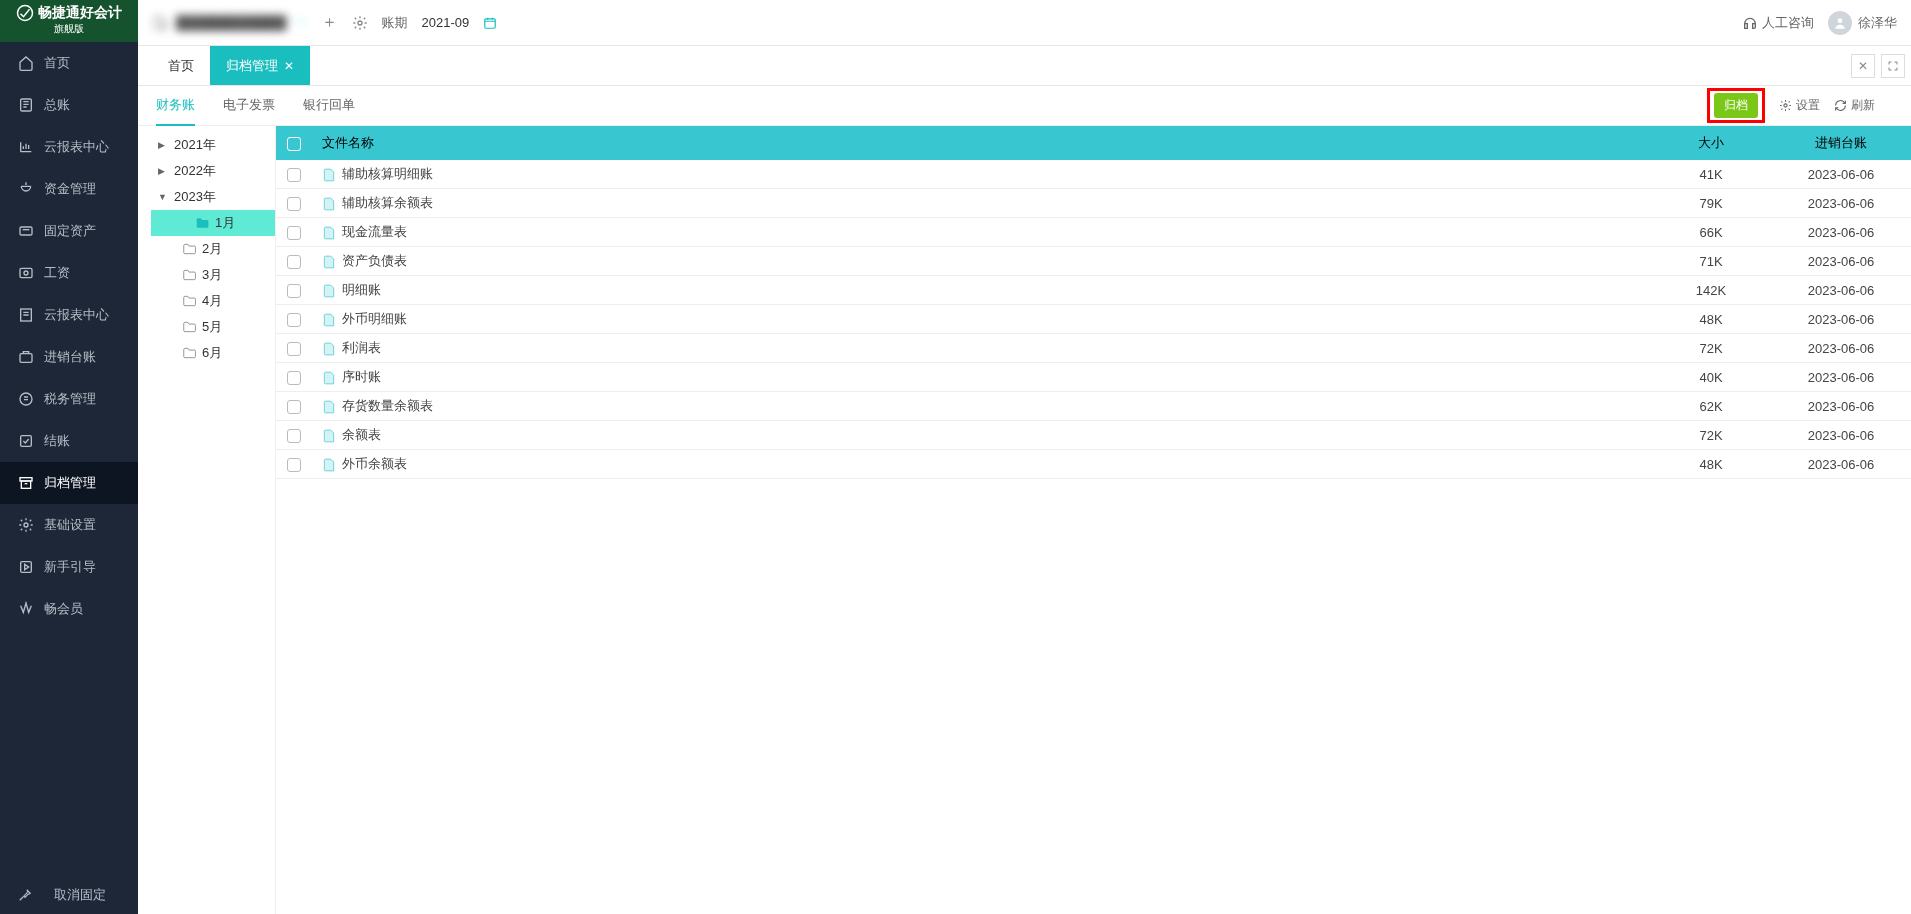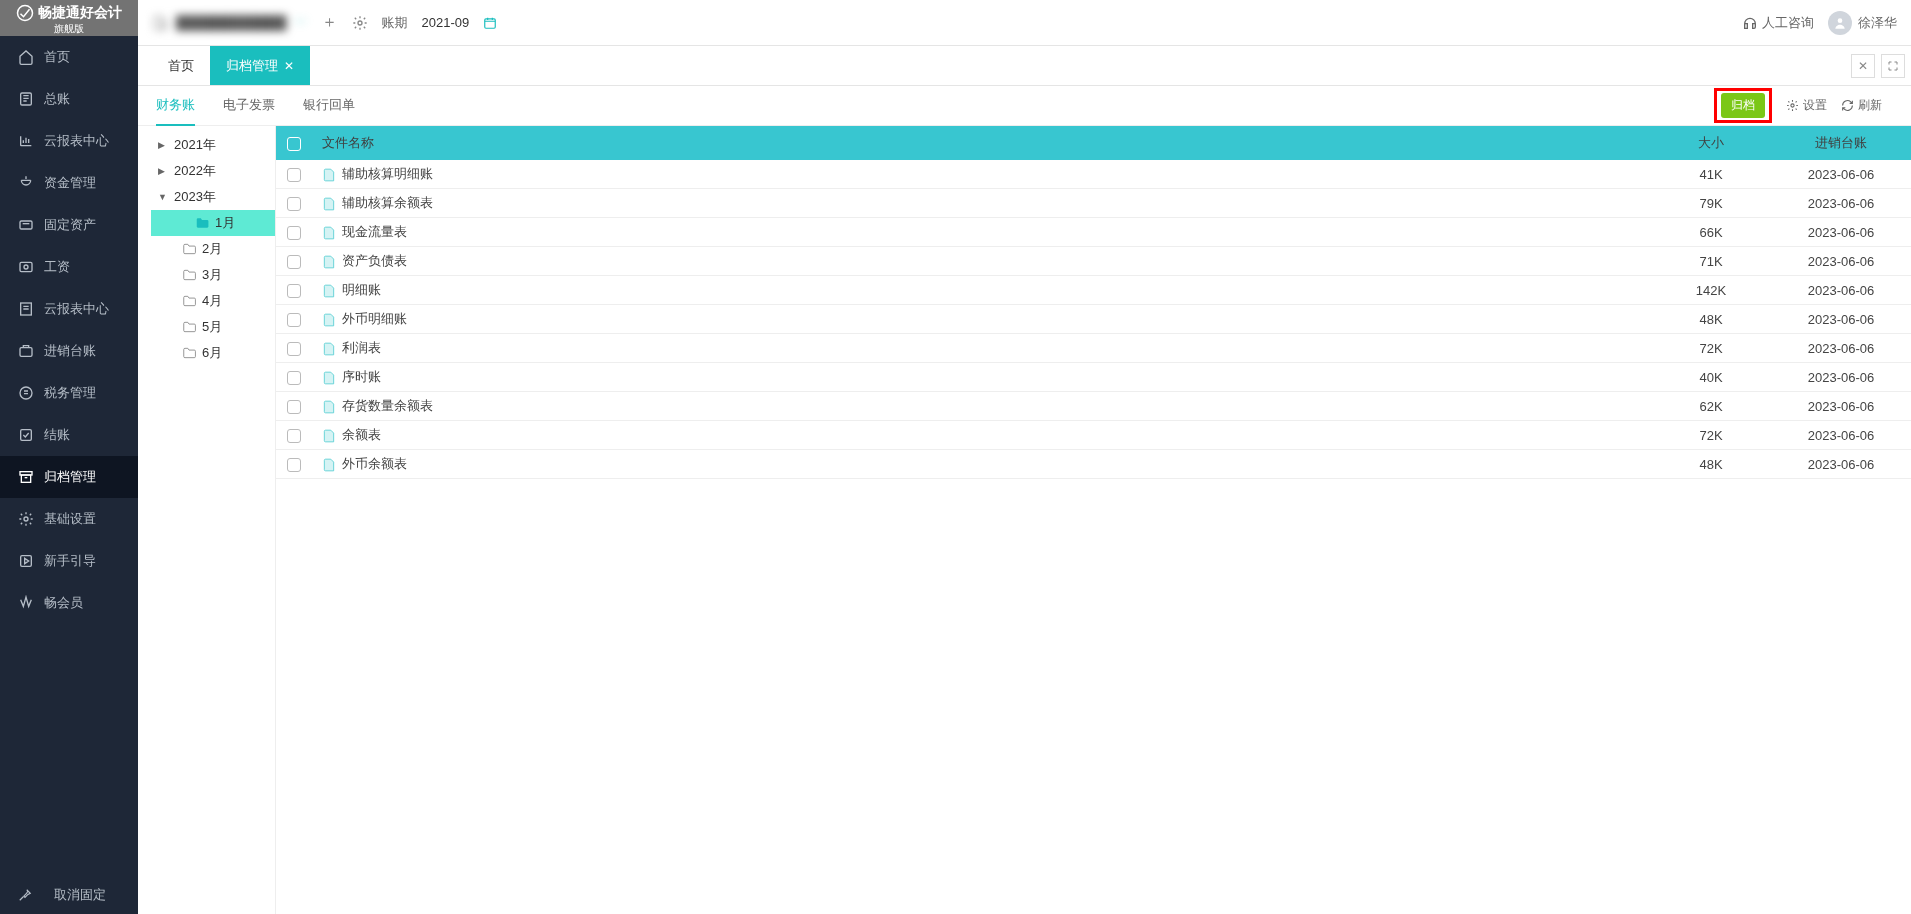--- a/index.html
+++ b/index.html
@@ -1,20 +1,20 @@
 <!DOCTYPE html>
 <html><head>
 <meta charset="utf-8">
 <style>
 * { margin: 0; padding: 0; box-sizing: border-box; font-family: "Microsoft YaHei", sans-serif; }
 body { display: flex; height: 100vh; font-size: 13px; color: #333; overflow: hidden; background: #fff; }
 
 
 .sidebar { width: 138px; background: #1e2737; color: #aab; display: flex; flex-direction: column; }
-.logo { background: #737373; color: #fff; padding: 4px 10px 0; text-align: center; }
+.logo { background: #14532d; color: #fff; padding: 4px 10px 6px; text-align: center; }
 .logo-main { font-size: 14px; font-weight: bold; display: flex; align-items: center; justify-content: center; gap: 4px; }
 .logo-sub { font-size: 10px; }
 .nav { flex: 1; }
 .nav-item { display: flex; align-items: center; gap: 10px; padding: 12px 18px; color: #b5bdc7; cursor: pointer; }
 .nav-item.active { background: #0e1522; color: #fff; }
 .nav-item .icon { width: 16px; height: 16px; display: inline-flex; align-items: center; justify-content: center; }
 .pin-footer { padding: 10px 18px; color: #b5bdc7; display: flex; align-items: center; gap: 22px; cursor: pointer; }
 
 
 .main { flex: 1; display: flex; flex-direction: column; }
@@ -38,40 +38,40 @@
 .sq-btn { width: 24px; height: 24px; border: 1px solid #ddd; display: flex; align-items: center; justify-content: center; cursor: pointer; color: #888; font-size: 12px; }
 
 
 .content { flex: 1; display: flex; flex-direction: column; background: #fff; }
 
 
 .subbar { height: 40px; border-bottom: 1px solid #eee; display: flex; align-items: center; padding: 0 18px; position: relative; }
 .subtabs { display: flex; gap: 28px; }
 .subtab { cursor: pointer; color: #666; padding: 10px 0; }
 .subtab.active { color: #1abebe; border-bottom: 2px solid #1abebe; }
-.subbar-right { position: absolute; right: 29px; display: flex; align-items: center; gap: 14px; color: #666; }
+.subbar-right { position: absolute; right: 36px; display: flex; align-items: center; gap: 14px; color: #666; }
 .archive-btn { background: #7bc717; color: #fff; padding: 4px 10px; border-radius: 3px; cursor: pointer; font-size: 12px; }
 .highlight-box { border: 3px solid #ff0000; padding: 2px 4px; display: inline-flex; }
 .link-btn { display: flex; align-items: center; gap: 4px; cursor: pointer; color: #666; font-size: 12px; }
 
 
 .bodysplit { flex: 1; display: flex; overflow: hidden; }
 .tree { width: 138px; border-right: 1px solid #eee; padding: 6px 0; overflow-y: auto; }
 .tree-node { display: flex; align-items: center; gap: 6px; padding: 4px 10px; cursor: pointer; color: #333; }
 .tree-node.year { padding-left: 20px; }
 .tree-node.month { padding-left: 44px; }
 .tree-node.month.active { background: #5eead4; margin-left: 13px; }
 .tree-node .tri { font-size: 9px; color: #666; width: 10px; }
 .tree-node .folder { color: #888; }
 .tree-node.month.active .folder { color: #1abebe; }
 
 
 .tablewrap { flex: 1; overflow: auto; }
 table { width: 100%; border-collapse: collapse; }
-thead th { background: #38c6d0; color: #404040; font-weight: normal; padding: 8px 10px; text-align: left; font-size: 13px; }
+thead th { background: #38c6d0; color: #000000; font-weight: normal; padding: 8px 10px; text-align: left; font-size: 13px; }
 thead th.center, tbody td.center { text-align: center; }
 tbody td { padding: 5px 10px; border-bottom: 1px solid #eee; color: #444; font-size: 13px; }
 .chk { width: 14px; height: 14px; border: 1px solid #bbb; border-radius: 3px; display: inline-block; background: #fff; vertical-align: middle; }
 thead .chk { border-color: #fff; background: transparent; }
 .file-ico { color: #59cfd3; display: inline-flex; margin-right: 6px; vertical-align: middle; }
 
 
 svg { display: block; }
 </style>
 </head>

